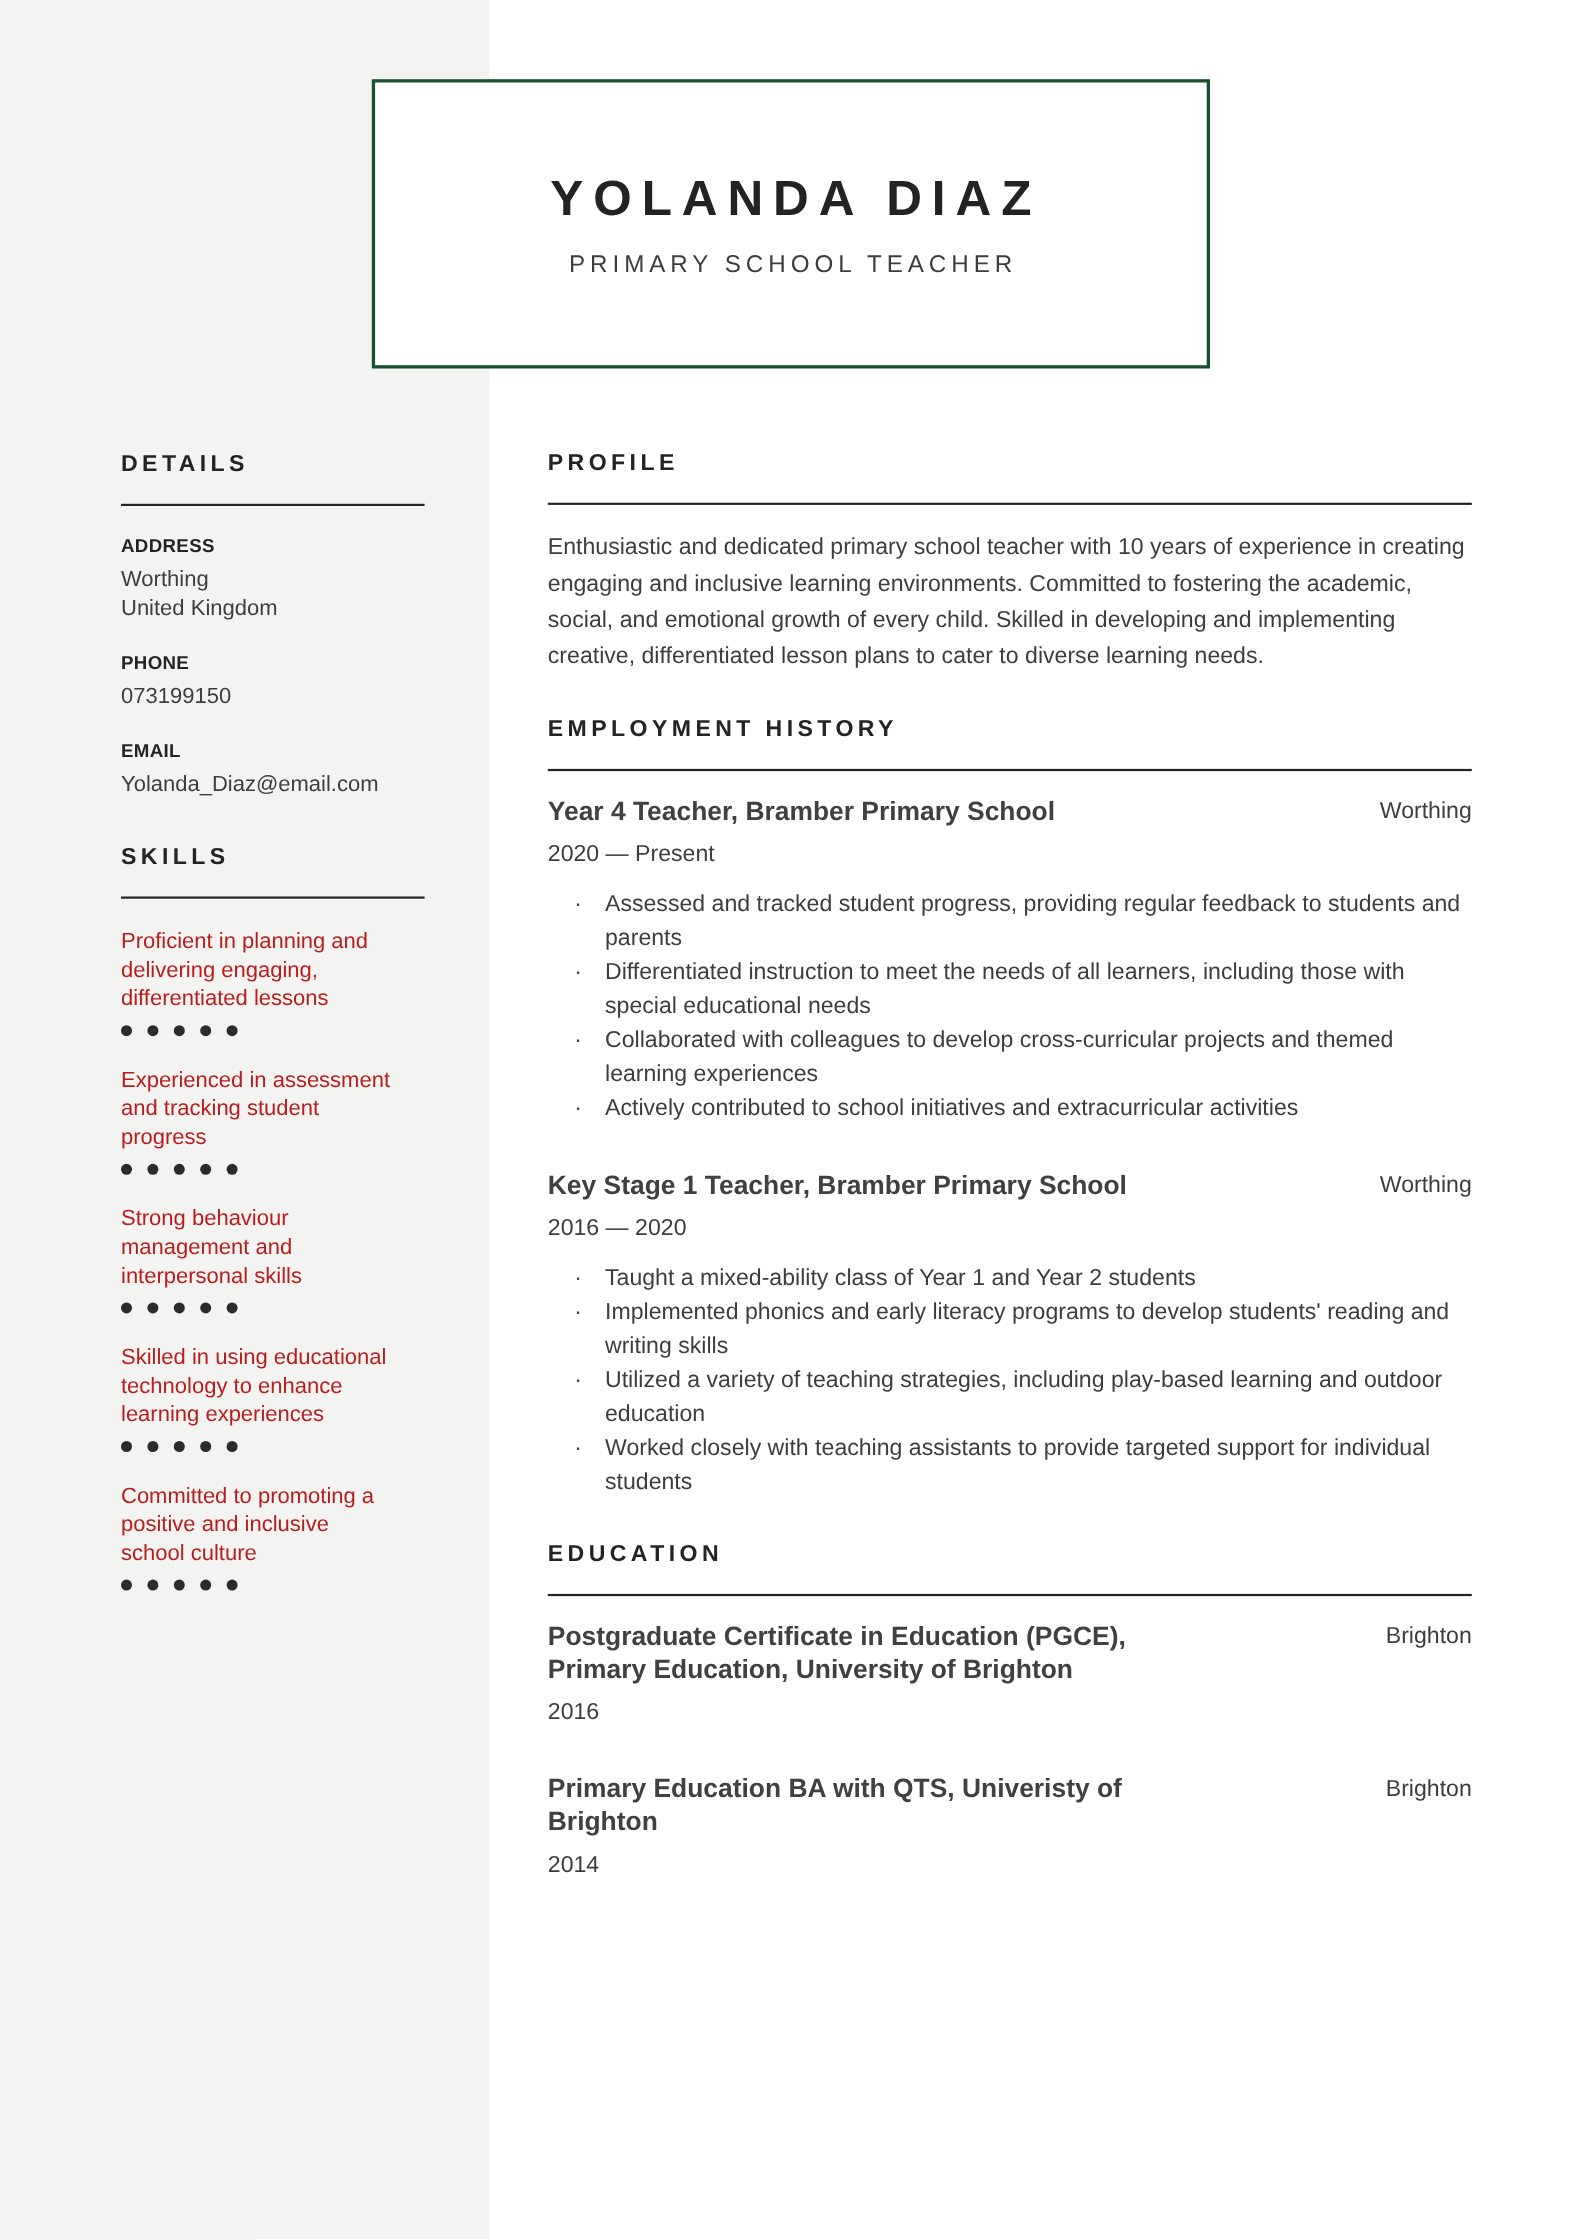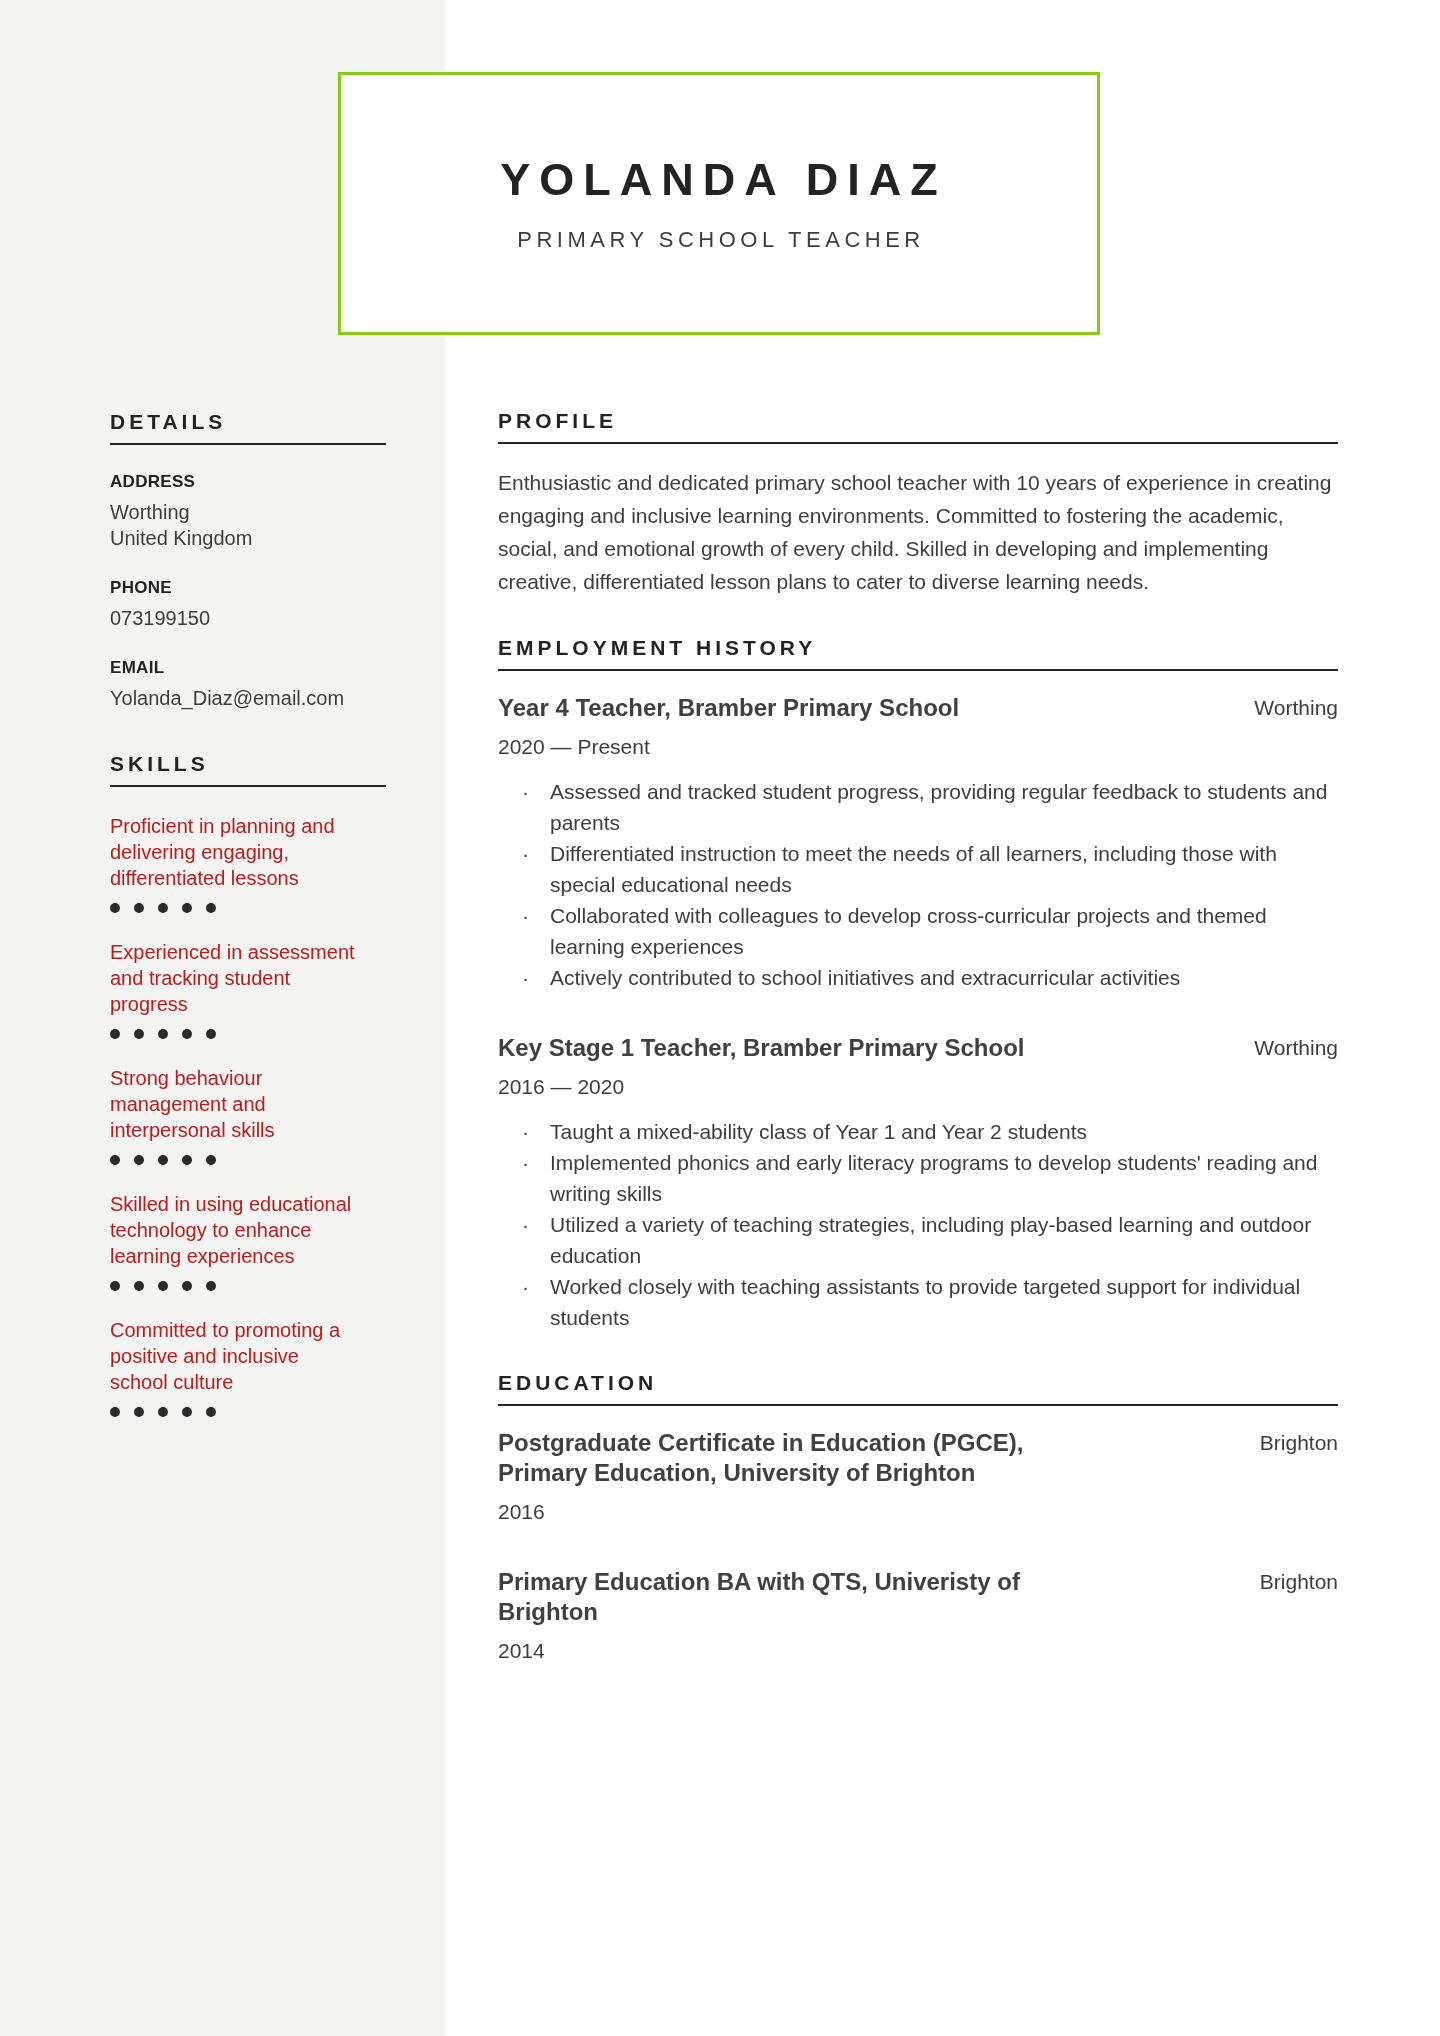--- a/index.html
+++ b/index.html
@@ -1,32 +1,32 @@
 <!DOCTYPE html>
 <html><head>
 <meta charset="utf-8">
 <style>
   html,body{margin:0;padding:0;background:#ffffff;}
   .page{position:relative;width:1440px;height:2036px;background:#ffffff;overflow:hidden;
         font-family:"Liberation Sans",sans-serif;color:#3d3d3d;}
   .sidebar-bg{position:absolute;left:0;top:0;width:445px;height:2036px;background:#f3f3f2;}
   
   .namebox{position:absolute;left:338px;top:72px;width:762px;height:263px;box-sizing:border-box;
-           border:3px solid #84cc16;background:#ffffff;display:flex;flex-direction:column;
+           border:3px solid #14532d;background:#ffffff;display:flex;flex-direction:column;
            align-items:center;justify-content:center;}
   .name{font-size:45px;font-weight:700;letter-spacing:9px;color:#232323;white-space:nowrap;
         padding-left:9px;}
   .name-sub{margin-top:21px;font-size:22px;letter-spacing:4.5px;color:#3d3d3d;white-space:nowrap;
         padding-left:4px;}
   
   .side-col{position:absolute;left:110px;top:409px;width:276px;}
   .main-col{position:absolute;left:498px;top:408px;width:840px;}
   
   .sec-h{font-size:21px;line-height:26px;font-weight:700;letter-spacing:4px;color:#232323;
-         border-bottom:2px solid #232323;padding-bottom:8px;}
+         border-bottom:2px solid #232323;padding-bottom:23px;}
   
   .side-label{margin-top:26px;font-size:17px;line-height:22px;font-weight:700;color:#232323;letter-spacing:0.3px;}
   .side-val{margin-top:6px;font-size:20px;line-height:26px;color:#3d3d3d;width:246px;}
   .skills-wrap{margin-top:40px;}
   .skill{margin-top:26px;margin-bottom:30px;}
   .skill-text{font-size:20px;line-height:26px;color:#b91c1c;width:246px;}
   .dots{margin-top:8px;height:10px;}
   .dot{display:inline-block;width:10px;height:10px;border-radius:50%;background:#2b2b2b;margin-right:14px;}
   
   .para{margin-top:22px;font-size:21px;line-height:33px;color:#3d3d3d;width:835px;}

